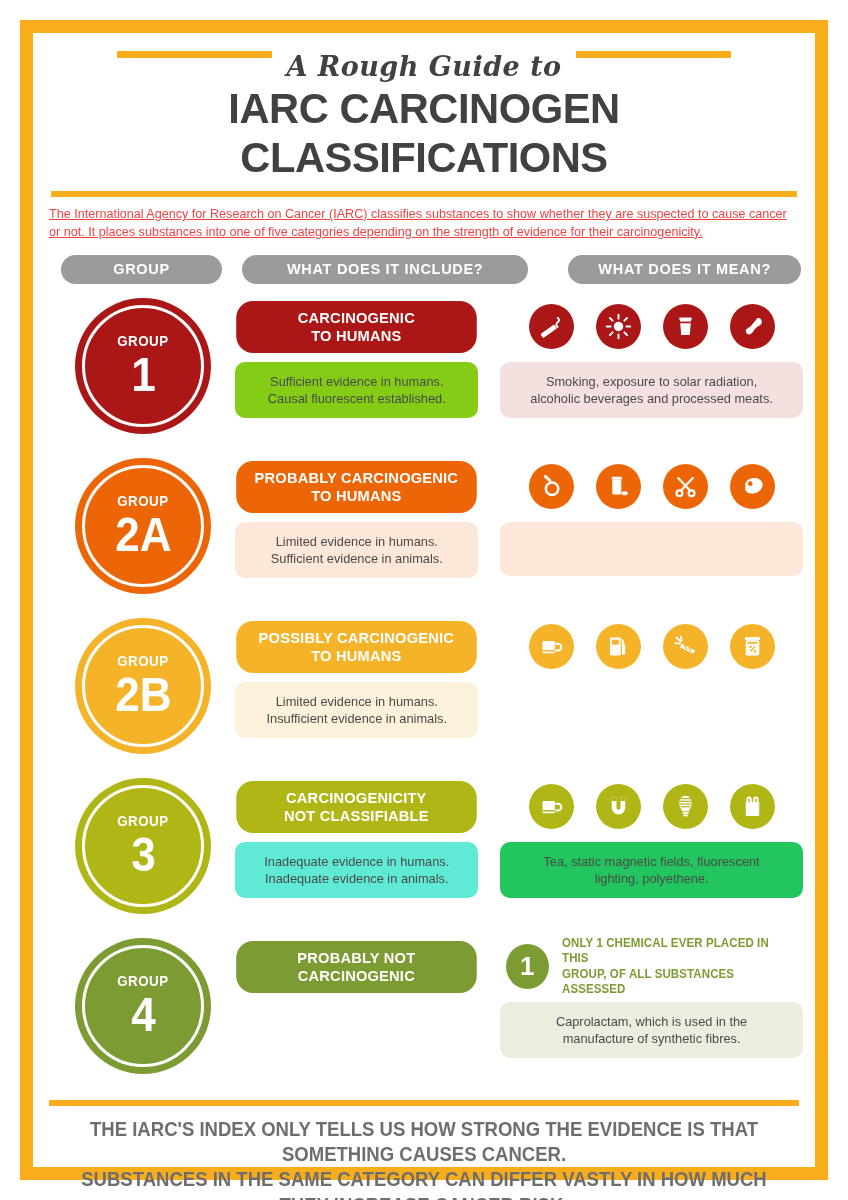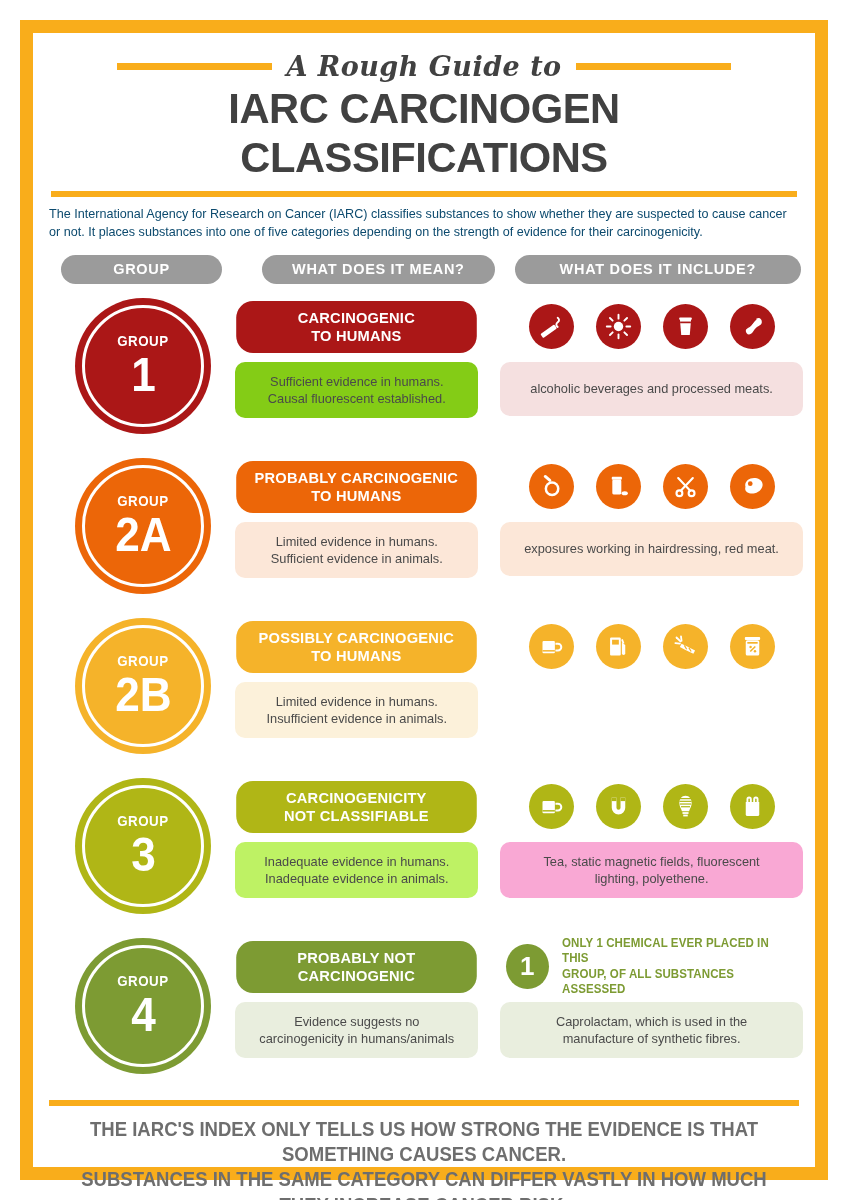--- a/index.html
+++ b/index.html
@@ -18,21 +18,21 @@
   .frame {
     width: 808px; height: 1160px;
     border: 13px solid #f9ad1b;
     background: #ffffff;
     padding: 10px 12px 8px 12px;
     position: relative;
   }
 
   
   .head-rule-row {
-    display: flex; align-items: center; justify-content: center;
+    display: flex; align-items: flex-start; justify-content: center;
     gap: 14px; margin-top: 8px;
   }
   .hrule { height: 7px; background: #f9ad1b; flex: 0 0 155px; }
   .script-title {
     font-family: "DejaVu Serif", serif;
     font-style: italic; font-weight: 700;
     font-size: 27px; color: #414141; letter-spacing: .5px;
     white-space: nowrap;
   }
   .main-title {
@@ -42,22 +42,22 @@
     letter-spacing: -0.5px;
     color: #414141;
     margin-top: 2px;
     transform: scaleX(0.97);
   }
   .title-underline {
     height: 6px; background: #f9ad1b;
     margin: 9px 6px 0 6px;
   }
   .intro {
-    font-size: 12.6px; line-height: 1.42; color: #0c4a6e;
-    margin: 9px 4px 0 4px; text-align: left;
+    font-size: 12.6px; line-height: 1.42; color: #ef4444;
+    margin: 9px 4px 0 4px; text-align: left; text-decoration: underline;
   }
 
   
   .col-heads {
     display: flex; margin-top: 13px; padding: 0 2px;
     align-items: center;
   }
   .pill-head {
     background: #9b9b9b; color: #ffffff;
     border-radius: 16px; height: 29px;
@@ -169,22 +169,22 @@
       <div class="hrule"></div>
       <div class="script-title">A Rough Guide to</div>
       <div class="hrule"></div>
     </div>
     <div class="main-title">IARC CARCINOGEN CLASSIFICATIONS</div>
     <div class="title-underline"></div>
     <div class="intro">The International Agency for Research on Cancer (IARC) classifies substances to show whether they are suspected to cause cancer or not. It places substances into one of five categories depending on the strength of evidence for their carcinogenicity.</div>
 
     <div class="col-heads">
       <div class="pill-head ch-group">GROUP</div>
+      <div class="pill-head ch-incl">WHAT DOES IT INCLUDE?</div>
       <div class="pill-head ch-mean">WHAT DOES IT MEAN?</div>
-      <div class="pill-head ch-incl">WHAT DOES IT INCLUDE?</div>
     </div>
 
     <div class="rows">
 
       <div class="row">
         <div class="circle-cell">
           <div class="circle" style="background:#ab1717">
             <div class="lbl">GROUP</div>
             <div class="num">1</div>
           </div>
@@ -235,20 +235,21 @@
             </div>
             <div class="icon-badge" style="background:#ab1717">
               <svg width="27" height="27" viewBox="0 0 24 24">
                   <path d="M17.5 4.5c-3 0-3.5 3-6 5.5s-5.5 2.5-5.5 5.5c0 2 1.3 3.5 2.8 3.5 3 0 3.5-3 6-5.5s5.5-2.5 5.5-5.5c0-2-1.3-3.5-2.8-3.5z" fill="#fff"></path>
                   <path d="M15.4 5.4c-2.2.7-2.6 3-5 5.4s-4.6 2.4-5.1 4.6" stroke="#ab1717" stroke-width="1.2" fill="none"></path>
                 </svg>
             </div>
           </div>
           <div class="note" style="background:#f5e0e0">
             <div>
+              <div>Smoking, exposure to solar radiation,</div>
               <div>alcoholic beverages and processed meats.</div>
             </div>
           </div>
         </div>
       </div>
 
       <div class="row">
         <div class="circle-cell">
           <div class="circle" style="background:#ec6608">
             <div class="lbl">GROUP</div>
@@ -297,21 +298,20 @@
             </div>
             <div class="icon-badge" style="background:#ec6608">
               <svg width="27" height="27" viewBox="0 0 24 24">
                   <path d="M5.5 11c0-4 4-7 9-6.5 4 .4 6.5 3 6.5 6s-2.5 6.5-7 7.5c-4.5 1-8.5-1-8.5-4 0-1.2.5-2 0-3z" fill="#fff"></path>
                   <circle cx="10" cy="9.5" r="2.1" fill="#ec6608"></circle>
                 </svg>
             </div>
           </div>
           <div class="note" style="background:#fce7d8">
             <div>
-              <div>exposures working in hairdressing, red meat.</div>
             </div>
           </div>
         </div>
       </div>
 
       <div class="row">
         <div class="circle-cell">
           <div class="circle" style="background:#f5b32a">
             <div class="lbl">GROUP</div>
             <div class="num">2B</div>
@@ -380,21 +380,21 @@
             <div class="num">3</div>
           </div>
         </div>
         <div class="mean-cell">
           <div class="banner" style="background:#b0b616">
             <div>
               <div>CARCINOGENICITY</div>
               <div>NOT CLASSIFIABLE</div>
             </div>
           </div>
-          <div class="note" style="background:#bef264">
+          <div class="note" style="background:#5eead4">
             <div>
               <div>Inadequate evidence in humans.</div>
               <div>Inadequate evidence in animals.</div>
             </div>
           </div>
         </div>
         <div class="incl-cell">
           <div class="icon-strip">
             <div class="icon-badge" style="background:#b0b616">
               <svg width="27" height="27" viewBox="0 0 24 24">
@@ -423,47 +423,41 @@
                   <rect x="10" y="19.2" width="4" height="1.6" fill="#fff"></rect>
                 </svg>
             </div>
             <div class="icon-badge" style="background:#b0b616">
               <svg width="27" height="27" viewBox="0 0 24 24">
                   <path d="M6 8h12v11a1.5 1.5 0 0 1-1.5 1.5h-9A1.5 1.5 0 0 1 6 19z" fill="#fff"></path>
                   <path d="M7.5 8V5.5a1.5 1.5 0 0 1 3 0V8M13.5 8V5.5a1.5 1.5 0 0 1 3 0V8" stroke="#fff" stroke-width="1.7" fill="none"></path>
                 </svg>
             </div>
           </div>
-          <div class="note" style="background:#f9a8d4">
+          <div class="note" style="background:#22c55e">
             <div>
               <div>Tea, static magnetic fields, fluorescent</div>
               <div>lighting, polyethene.</div>
             </div>
           </div>
         </div>
       </div>
 
       <div class="row">
         <div class="circle-cell">
           <div class="circle" style="background:#7d9b33">
             <div class="lbl">GROUP</div>
             <div class="num">4</div>
           </div>
         </div>
         <div class="mean-cell">
           <div class="banner" style="background:#7d9b33">
             <div>
               <div>PROBABLY NOT</div>
               <div>CARCINOGENIC</div>
-            </div>
-          </div>
-          <div class="note" style="background:#e9eede">
-            <div>
-              <div>Evidence suggests no</div>
-              <div>carcinogenicity in humans/animals</div>
             </div>
           </div>
         </div>
         <div class="incl-cell">
           <div class="only-one">
             <div class="num-badge">1</div>
             <div class="oo-text">
               <div>ONLY 1 CHEMICAL EVER PLACED IN THIS</div>
               <div>GROUP, OF ALL SUBSTANCES ASSESSED</div>
             </div>

